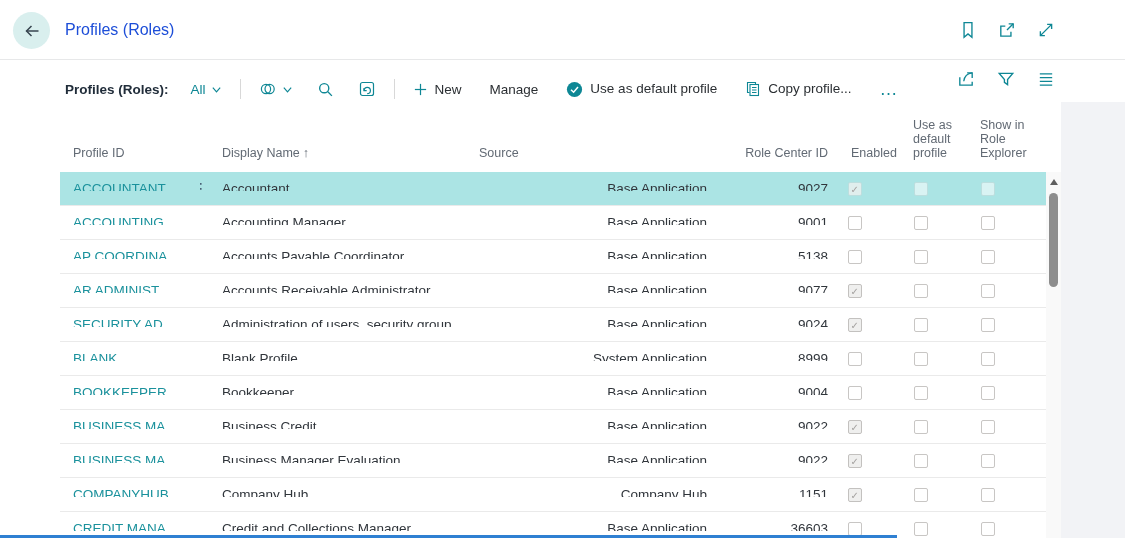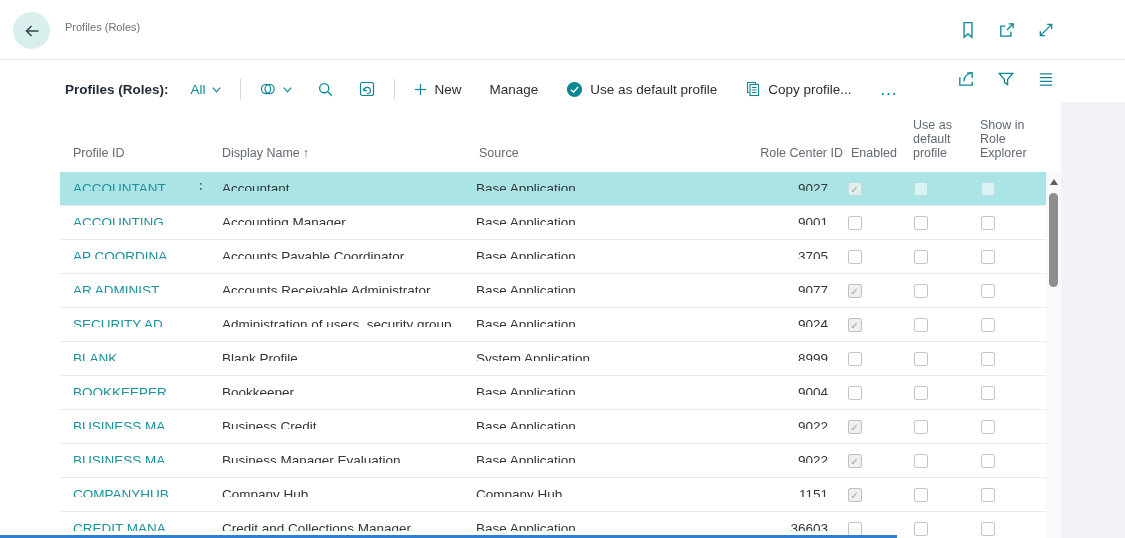--- a/index.html
+++ b/index.html
@@ -8,62 +8,62 @@
     position:relative; width:1125px; height:538px; overflow:hidden;
     font-family:"Liberation Sans","DejaVu Sans",sans-serif;
     background:#fff; color:#33383e;
   }
   
   .page-header { position:absolute; top:0; left:0; right:0; height:60px; background:#fff; border-bottom:1px solid #e7e8e9; }
   .back-btn {
     position:absolute; left:13px; top:12px; width:37px; height:37px; border-radius:50%;
     background:#d9efee; display:flex; align-items:center; justify-content:center; cursor:pointer; color:#36444f;
   }
-  .page-title { position:absolute; left:65px; top:21px; font-size:11px; color:#737373; }
+  .page-title { position:absolute; left:65px; top:21px; font-size:16px; color:#1d4ed8; }
   .header-icons { position:absolute; right:70px; top:21px; display:flex; gap:21px; color:#0e8795; }
   .header-icons .ico { width:18px; height:18px; cursor:pointer; }
   
   .toolbar {
     position:absolute; top:61px; left:0; right:0; height:57px; background:#fff;
     display:flex; align-items:center; padding-left:65px; border-bottom:1px solid #f0f1f2;
     font-size:13.5px; white-space:nowrap;
   }
   .tb-caption { font-weight:bold; color:#212d3a; }
   .tb-filter { display:flex; align-items:center; gap:5px; margin-left:22px; color:#0e8795; cursor:pointer; }
   .tb-sep { width:1px; height:20px; background:#d8d8d8; margin:0 18px; }
   .tb-icon { color:#0e8795; cursor:pointer; display:flex; align-items:center; margin-right:24px; }
-  .tb-action { display:flex; align-items:center; gap:7px; color:#2b2f33; cursor:pointer; margin-right:28px; }
+  .tb-action { display:flex; gap:7px; color:#2b2f33; cursor:pointer; margin-right:28px; }
   .tb-action .aic { color:#0e8795; display:flex; }
   .tb-more { color:#0e8795; font-size:18px; letter-spacing:2px; cursor:pointer; line-height:10px; }
   .toolbar-right { position:absolute; right:70px; top:70px; display:flex; gap:22px; color:#0e8795; }
   .toolbar-right .ico { width:18px; height:18px; cursor:pointer; }
   .chev { display:inline-flex; }
   
   .content { position:absolute; top:102px; left:0; right:0; bottom:0; background:#fff; }
   .right-gutter { position:absolute; top:0; left:1061px; right:0; bottom:0; background:#f2f3f6; }
   .grid-head { position:absolute; left:60px; top:0; width:986px; height:66px; font-size:12.5px; color:#626a74; }
   .gh { position:absolute; bottom:8px; line-height:14px; }
   .gh-id { left:13px; }
   .gh-name { left:162px; }
   .gh-source { left:419px; }
-  .gh-rcid { left:655px; width:128px; text-align:right; }
+  .gh-rcid { left:640px; width:128px; text-align:right; }
   .gh-enabled { left:791px;text-align:center; }
   .gh-default { left:853px; width:58px; }
   .gh-show { left:920px; width:56px; }
   .sort-arrow { margin-left:3px; }
   .rows { position:absolute; left:60px; top:70px; width:986px; }
   .row { position:relative; height:34px; border-bottom:1px solid #eaeaea; background:#fff; }
   .row.selected { background:#abe4e4; }
   .cell { position:absolute; top:0; height:19px; line-height:33px; font-size:13.5px; color:#30353b;
           overflow:hidden; text-overflow:ellipsis; white-space:nowrap; }
   .c-id { left:13px; width:116px; color:#1a919c; cursor:pointer; }
   .row.selected .c-id { text-decoration:underline; }
   .c-menu { left:130px; width:22px; text-align:center; color:#41576d; font-size:14px; cursor:pointer; }
   .c-name { left:162px; width:248px; }
-  .c-source { left:416px; width:210px; }
+  .c-source { left:437px; width:210px;text-align:right; }
   .c-rcid { left:640px; width:128px; text-align:right; }
   .cb { position:absolute; top:10px; width:14px; height:14px; border:1px solid #c8c6c4; border-radius:2px; background:#fff; }
   .cb-enabled { left:788px; }
   .cb-default { left:854px; }
   .cb-show { left:921px; }
   .cb.checked { background:#efefee; border-color:#c3c1bf; }
   .cb.checked::after {
     content:"\2713"; position:absolute; left:1.5px; top:0.5px; font-size:10px; color:#a3a19f;
   }
   .row.selected .cb { border-color:#bcdede; background:rgba(255,255,255,0.55); }
@@ -222,21 +222,21 @@
     <span class="cb cb-enabled"></span>
     <span class="cb cb-default"></span>
     <span class="cb cb-show"></span>
   </div>
 
   <div class="row">
     <span class="cell c-id">AP COORDINA...</span>
     <span class="cell c-menu"></span>
     <span class="cell c-name">Accounts Payable Coordinator</span>
     <span class="cell c-source">Base Application</span>
-    <span class="cell c-rcid">3705</span>
+    <span class="cell c-rcid">5138</span>
     <span class="cb cb-enabled"></span>
     <span class="cb cb-default"></span>
     <span class="cb cb-show"></span>
   </div>
 
   <div class="row">
     <span class="cell c-id">AR ADMINIST...</span>
     <span class="cell c-menu"></span>
     <span class="cell c-name">Accounts Receivable Administrator</span>
     <span class="cell c-source">Base Application</span>

